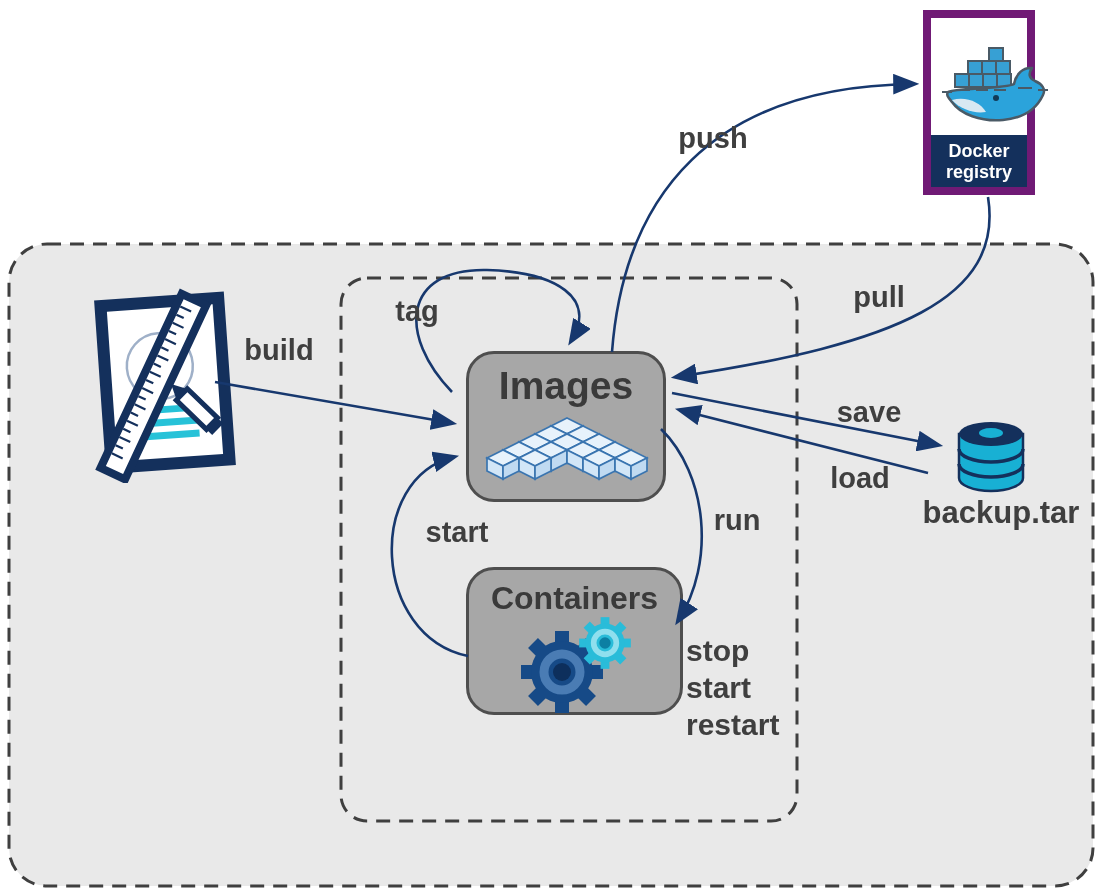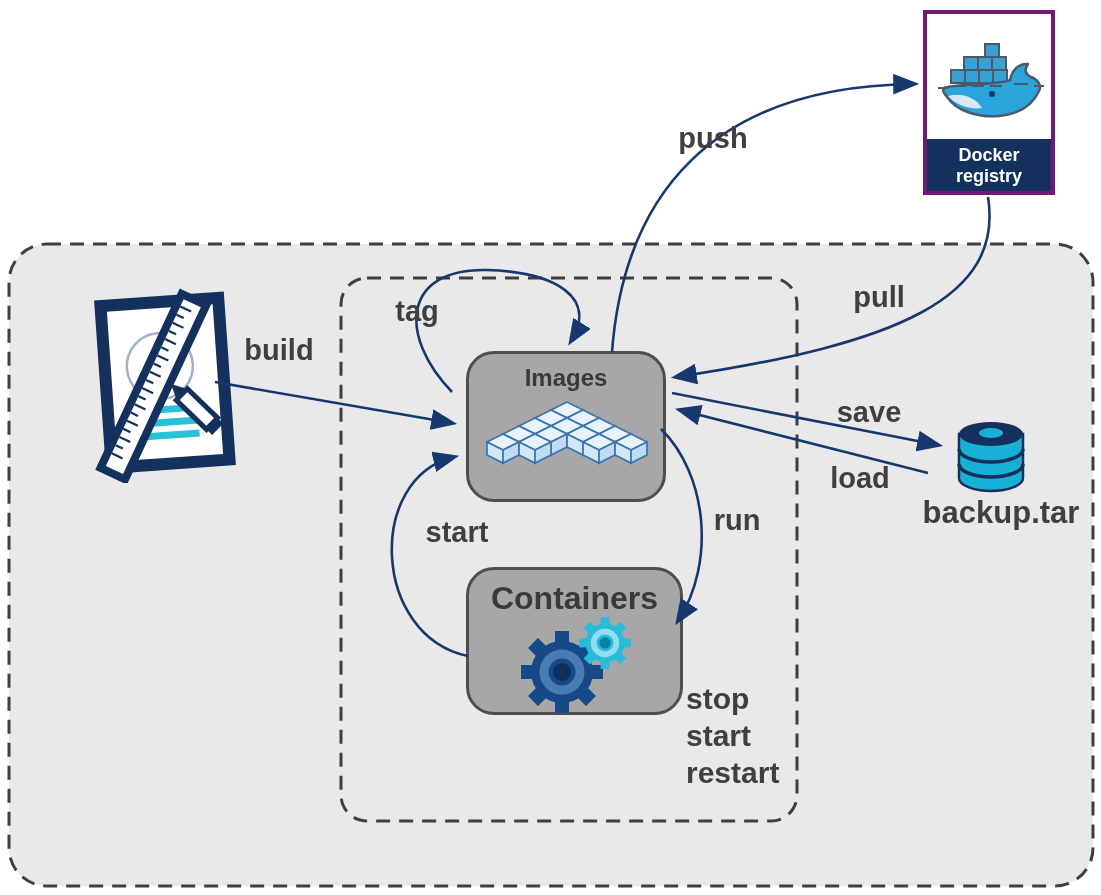--- a/index.html
+++ b/index.html
@@ -1,27 +1,27 @@
 <!DOCTYPE html>
 <html><head>
 <meta charset="utf-8">
 <style>
   html,body{margin:0;padding:0;background:#ffffff;}
   .stage{position:relative;width:1101px;height:895px;overflow:hidden;
          font-family:"Liberation Sans", sans-serif;}
   .abs{position:absolute;}
   svg{display:block;}
   .node-box{position:absolute;background:#a7a7a7;border:3px solid #4e4e4e;border-radius:28px;box-sizing:border-box;text-align:center;}
-  .node-title{font-weight:bold;font-size:24px;color:#3a3a3a;margin-top:10px;letter-spacing:0;}
+  .node-title{font-weight:bold;font-size:39px;color:#3a3a3a;margin-top:10px;letter-spacing:0;}
   .edge-label{position:absolute;font-weight:bold;font-size:29px;color:#3f3f3f;transform:translate(-50%,-50%);white-space:nowrap;}
   .region-label{position:absolute;font-size:34px;color:#3d3d3d;text-align:center;white-space:nowrap;transform:translateX(-50%);}
   .node-caption{position:absolute;font-weight:bold;font-size:31px;color:#3f3f3f;transform:translateX(-50%);white-space:nowrap;}
-  .registry-box{position:absolute;left:923px;top:10px;width:132px;height:185px;background:#ffffff;border:4px solid #701a75;box-sizing:border-box;}
+  .registry-box{position:absolute;left:923px;top:10px;width:112px;height:185px;background:#ffffff;border:8px solid #701a75;box-sizing:border-box;}
   .registry-strip{position:absolute;left:0;bottom:0;width:100%;height:52px;background:#14305c;color:#ffffff;font-weight:bold;font-size:18px;line-height:21px;text-align:center;padding-top:6px;box-sizing:border-box;}
-  .lifecycle{position:absolute;left:686px;top:632px;font-weight:bold;font-size:30px;line-height:37px;color:#3f3f3f;margin-top:48px;}
+  .lifecycle{position:absolute;left:686px;top:632px;font-weight:bold;font-size:30px;line-height:37px;color:#3f3f3f;}
   .lifecycle div{white-space:nowrap;}
 </style>
 </head>
 <body>
 
 <div class="stage">
 
   <svg class="abs" style="left:0;top:0;" width="1101" height="895">
     <rect x="9" y="244" width="1084" height="642" rx="38" fill="#e9e9e9" stroke="#3f3f3f" stroke-width="3" stroke-dasharray="14 9"></rect>
     <rect x="341" y="278" width="456" height="543" rx="26" fill="none" stroke="#3f3f3f" stroke-width="3" stroke-dasharray="14 9"></rect>

